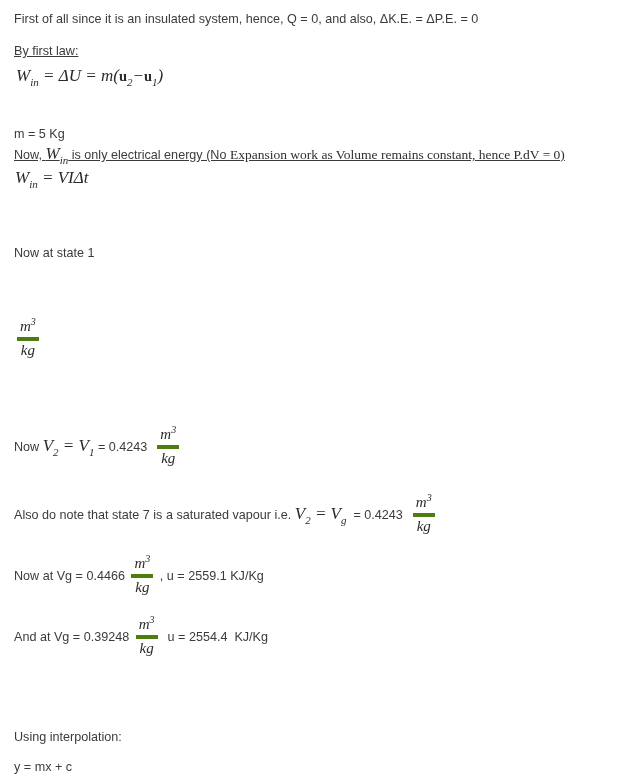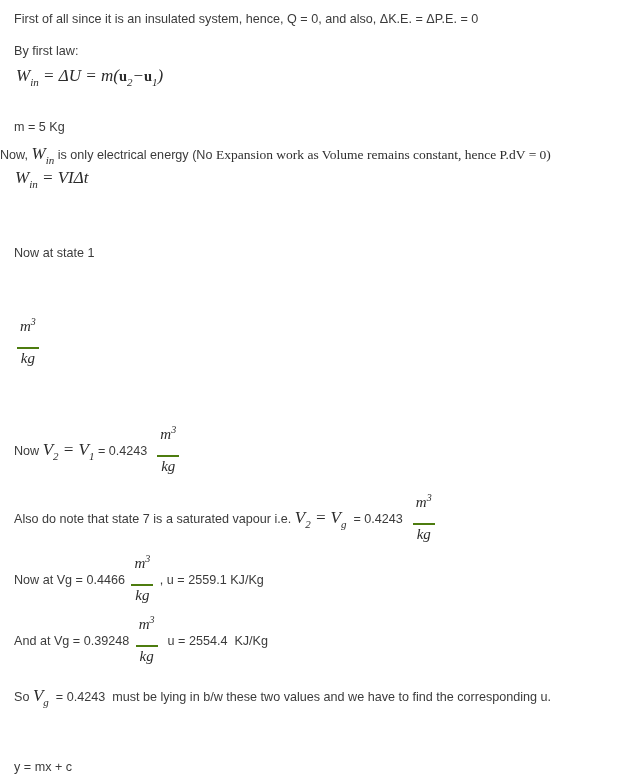--- a/index.html
+++ b/index.html
@@ -44,43 +44,43 @@
     display: inline-block;
     vertical-align: middle;
     text-align: center;
     font: italic 15px "Liberation Serif", serif;
     color: #2b2b2b;
     line-height: 1.05;
     margin: 0 3px;
   }
   .frac .num {
     display: block;
-    border-bottom: 2px solid #4d7c0f;
-    padding: 0 3px 12px 3px;
+    border-bottom: 4px solid #4d7c0f;
+    padding: 0 3px 2px 3px;
   }
   .frac .den {
     display: block;
     padding-top: 2px;
   }
   .frac sup {
     font-size: 10px;
     line-height: 0;
   }
 </style>
 </head>
 <body>
 
 <div class="page">
     <div class="line" style="top: 8px; left: 14px;"><span class="s-sans">First of all since it is an insulated system, hence, Q = 0, and also, ΔK.E. = ΔP.E. = 0</span></div>
-    <div class="line" style="top: 40px; left: 14px;"><span class="s-sans">By first law:</span></div>
+    <div class="line" style="top: 40px; left: 14px; text-decoration: underline;"><span class="s-sans">By first law:</span></div>
     <div class="line" style="top: 66px; left: 16px;"><span class="s-math">W</span><span class="s-mathsub">in</span><span class="s-math"> = ΔU = m(</span><span class="s-mathbf">u</span><span class="s-mathsub">2</span><span class="s-math">−</span><span class="s-mathbf">u</span><span class="s-mathsub">1</span><span class="s-math">)</span></div>
-    <div class="line" style="top: 116px; left: 14px;"><span class="s-sans">m = 5 Kg</span></div>
-    <div class="line" style="top: 144px; left: 0;"><span class="s-sans">Now, </span><span class="s-math">W</span><span class="s-mathsub">in</span><span class="s-sans"> is only electrical energy (No </span><span class="s-serif">Expansion work as Volume remains constant, hence P.dV = 0)</span></div>
+    <div class="line" style="top: 123px; left: 14px;"><span class="s-sans">m = 5 Kg</span></div>
+    <div class="line" style="top: 144px; left: 14px; text-decoration: underline;"><span class="s-sans">Now, </span><span class="s-math">W</span><span class="s-mathsub">in</span><span class="s-sans"> is only electrical energy (No </span><span class="s-serif">Expansion work as Volume remains constant, hence P.dV = 0)</span></div>
     <div class="line" style="top: 168px; left: 15px;"><span class="s-math">W</span><span class="s-mathsub">in</span><span class="s-math"> = VIΔt</span></div>
     <div class="line" style="top: 210px; left: 14px; margin-top: 32px;"><span class="s-sans">Now at state 1</span></div>
     <div class="line" style="top: 319px; left: 14px;"><span class="frac"><span class="num">m<sup>3</sup></span><span class="den">kg</span></span></div>
     <div class="line" style="top: 427px; left: 14px;"><span class="s-sans">Now </span><span class="s-math">V</span><span class="s-mathsub">2</span><span class="s-math"> = V</span><span class="s-mathsub">1</span><span class="s-sans"> = 0.4243  </span><span class="frac"><span class="num">m<sup>3</sup></span><span class="den">kg</span></span></div>
     <div class="line" style="top: 495px; left: 14px;"><span class="s-sans">Also do note that state 7 is a saturated vapour i.e. </span><span class="s-math">V</span><span class="s-mathsub">2</span><span class="s-math"> = V</span><span class="s-mathsub">g</span><span class="s-sans">  = 0.4243  </span><span class="frac"><span class="num">m<sup>3</sup></span><span class="den">kg</span></span></div>
     <div class="line" style="top: 556px; left: 14px;"><span class="s-sans">Now at Vg = 0.4466 </span><span class="frac"><span class="num">m<sup>3</sup></span><span class="den">kg</span></span><span class="s-sans"> , u = 2559.1 KJ/Kg</span></div>
     <div class="line" style="top: 617px; left: 14px;"><span class="s-sans">And at Vg = 0.39248 </span><span class="frac"><span class="num">m<sup>3</sup></span><span class="den">kg</span></span><span class="s-sans">  u = 2554.4  KJ/Kg</span></div>
-    <div class="line" style="top: 686px; left: 14px;"><span class="s-sans">So </span><span class="s-math">V</span><span class="s-mathsub">g</span><span class="s-sans">  = 0.4243  must be lying in b/w these two values and we have to find the corresponding u.</span></div>
+    <div class="line" style="top: 726px; left: 14px;"><span class="s-sans">Using interpolation:</span></div>
     <div class="line" style="top: 756px; left: 14px;"><span class="s-sans">y = mx + c</span></div>
   </div>
 
 </body></html>

